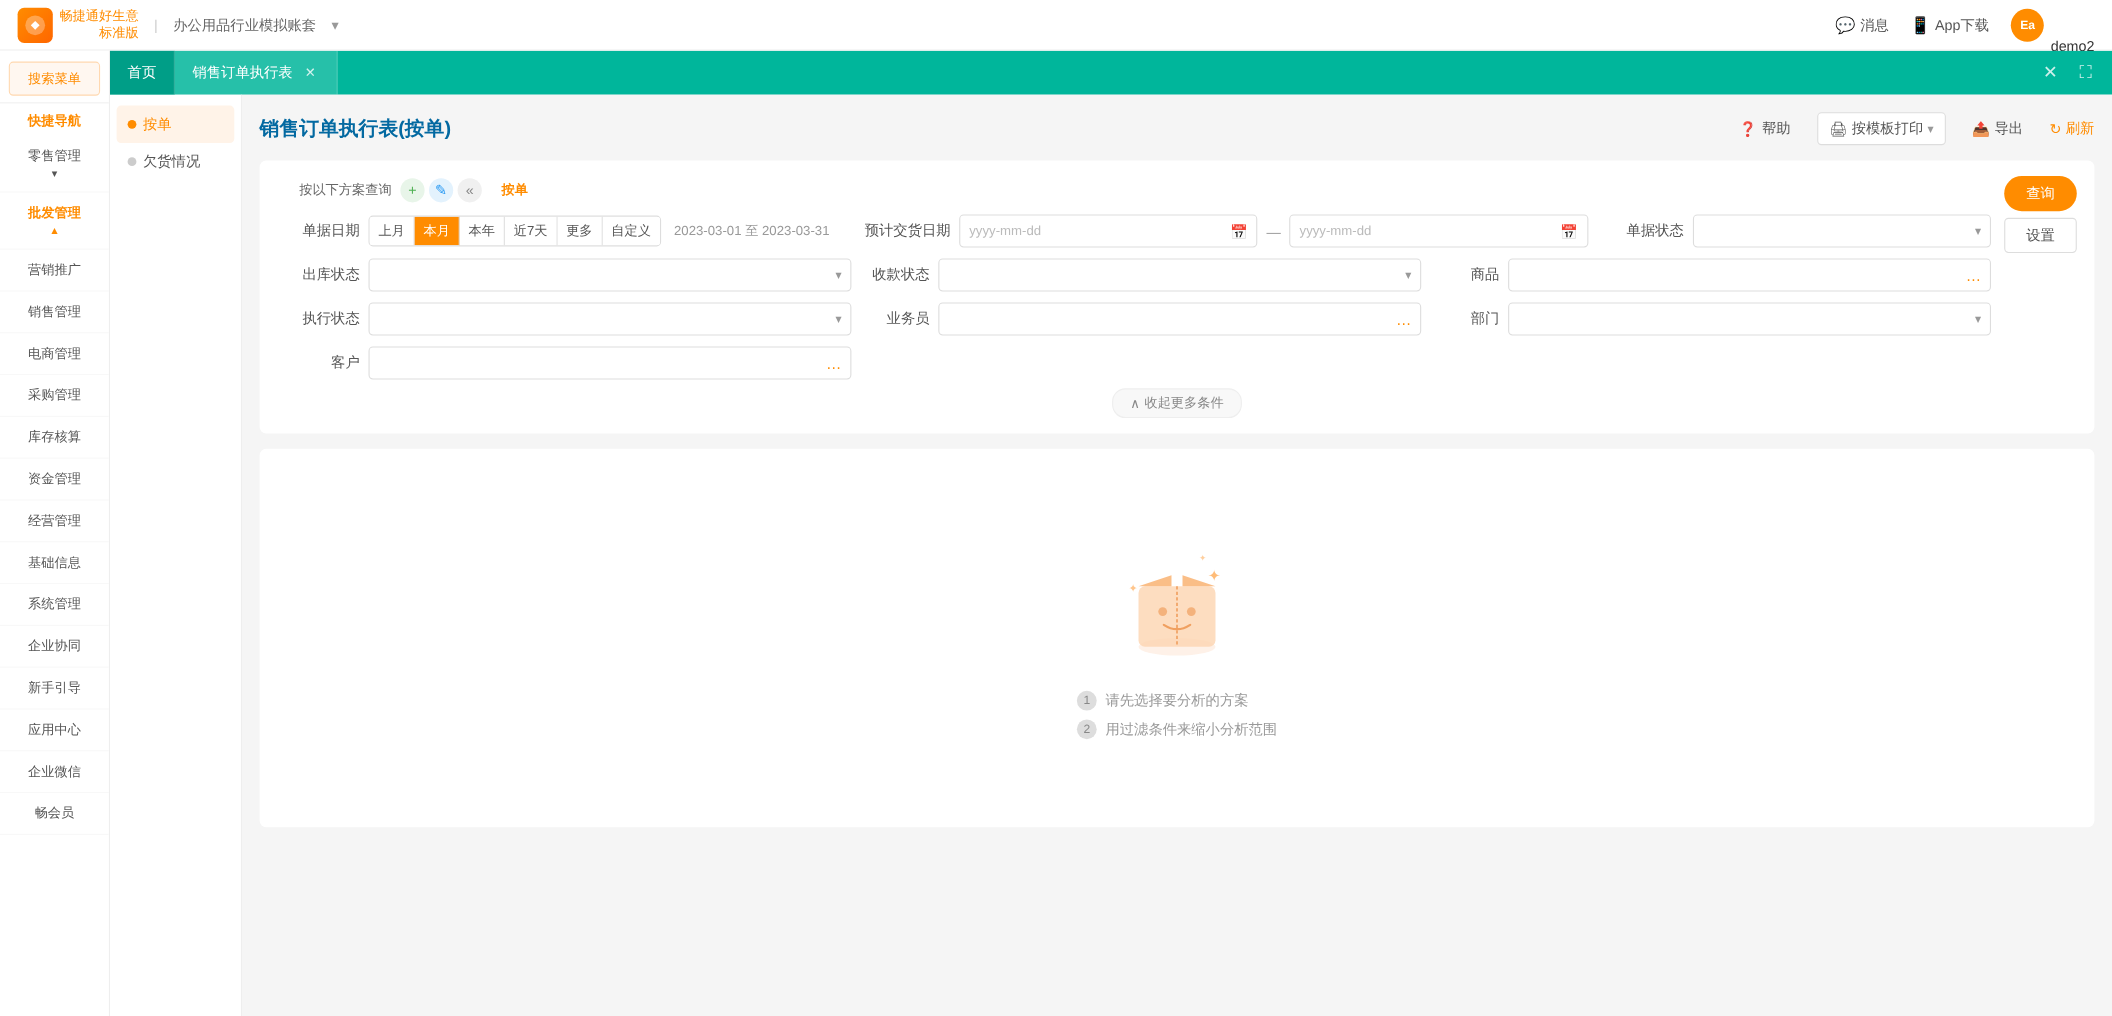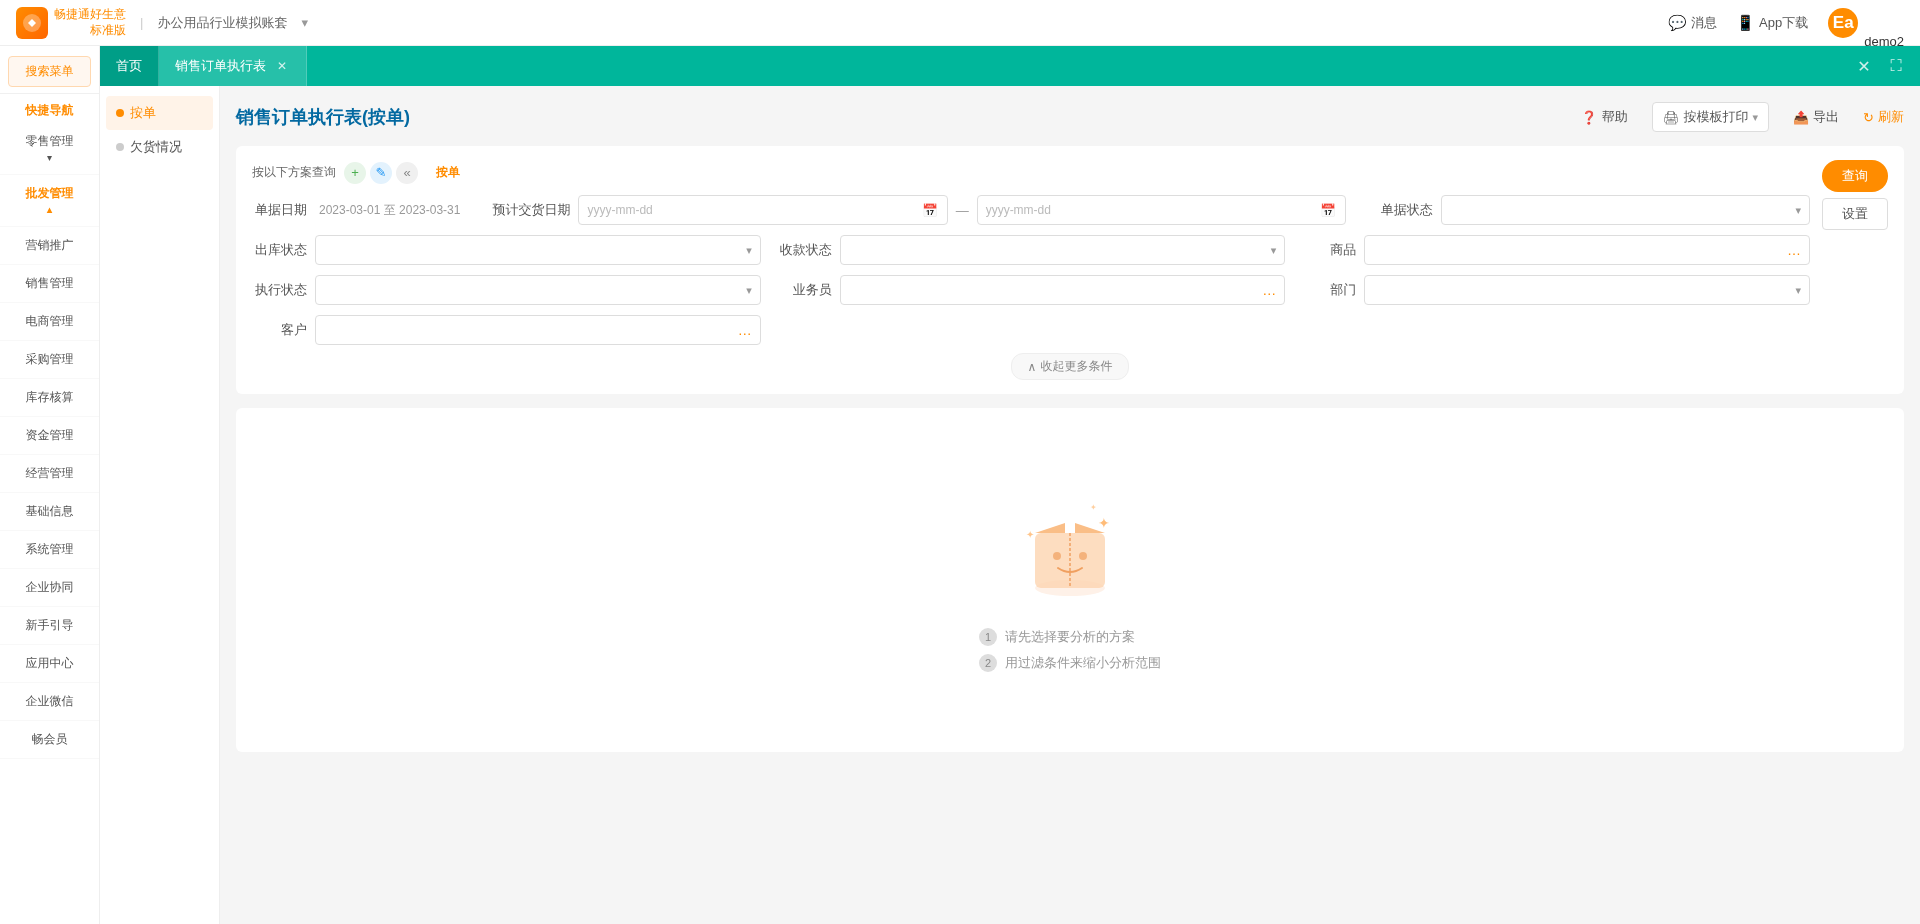--- a/index.html
+++ b/index.html
@@ -503,21 +503,21 @@
     <div class="header-action">
       <span class="header-icon">💬</span>
       <span>消息</span>
     </div>
     <div class="header-action">
       <span class="header-icon">📱</span>
       <span>App下载</span>
     </div>
     <div class="header-action" style="gap:6px;">
       <div class="user-avatar">
-        <span style="font-size:17px;">Ea</span>
+        <span style="font-size:11px;">Ea</span>
       </div>
       <span class="user-name">demo2</span>
     </div>
   </div>
 </div>
 
 <div class="main-layout">
 
   <div class="sidebar">
     <div class="sidebar-search">
@@ -625,39 +625,47 @@
             </div>
             <div class="refresh-btn">
               <span>↻</span>
               <span>刷新</span>
             </div>
           </div>
         </div>
 
         <div class="filter-card">
 
-          <div style="display:flex;align-items:flex-start;gap:12px;">
+          <div style="display:flex;align-items:flex-start;gap:12px;margin-left:20px;">
 
             <div style="flex:1;">
 
               <div class="filter-top-row">
                 <span class="filter-scheme-label">按以下方案查询</span>
                 <div class="scheme-icons-row">
                   <button class="ci-btn green">+</button>
                   <button class="ci-btn blue">✎</button>
                   <button class="ci-btn gray">«</button>
                 </div>
                 <div class="scheme-tabs">
                   <div class="s-tab active">按单</div>
                 </div>
               </div>
 
               <div style="display:flex;align-items:center;gap:8px;margin-bottom:10px;">
                 <span class="filter-label">单据日期</span>
 
+                <div class="quick-dates">
+                  <div class="quick-date-btn">上月</div>
+                  <div class="quick-date-btn active">本月</div>
+                  <div class="quick-date-btn">本年</div>
+                  <div class="quick-date-btn">近7天</div>
+                  <div class="quick-date-btn">更多</div>
+                  <div class="quick-date-btn">自定义</div>
+                </div>
                 <span style="font-size:12px;color:#999;margin-left:4px;">2023-03-01 至 2023-03-31</span>
 
                 <span class="filter-label" style="margin-left:24px;">预计交货日期</span>
                 <div class="date-input" style="width:130px;">
                   <span style="color:#bbb;font-size:12px;">yyyy-mm-dd</span>
                   <span style="color:#bbb;font-size:13px;">📅</span>
                 </div>
                 <span class="date-sep">—</span>
                 <div class="date-input" style="width:130px;">
                   <span style="color:#bbb;font-size:12px;">yyyy-mm-dd</span>

